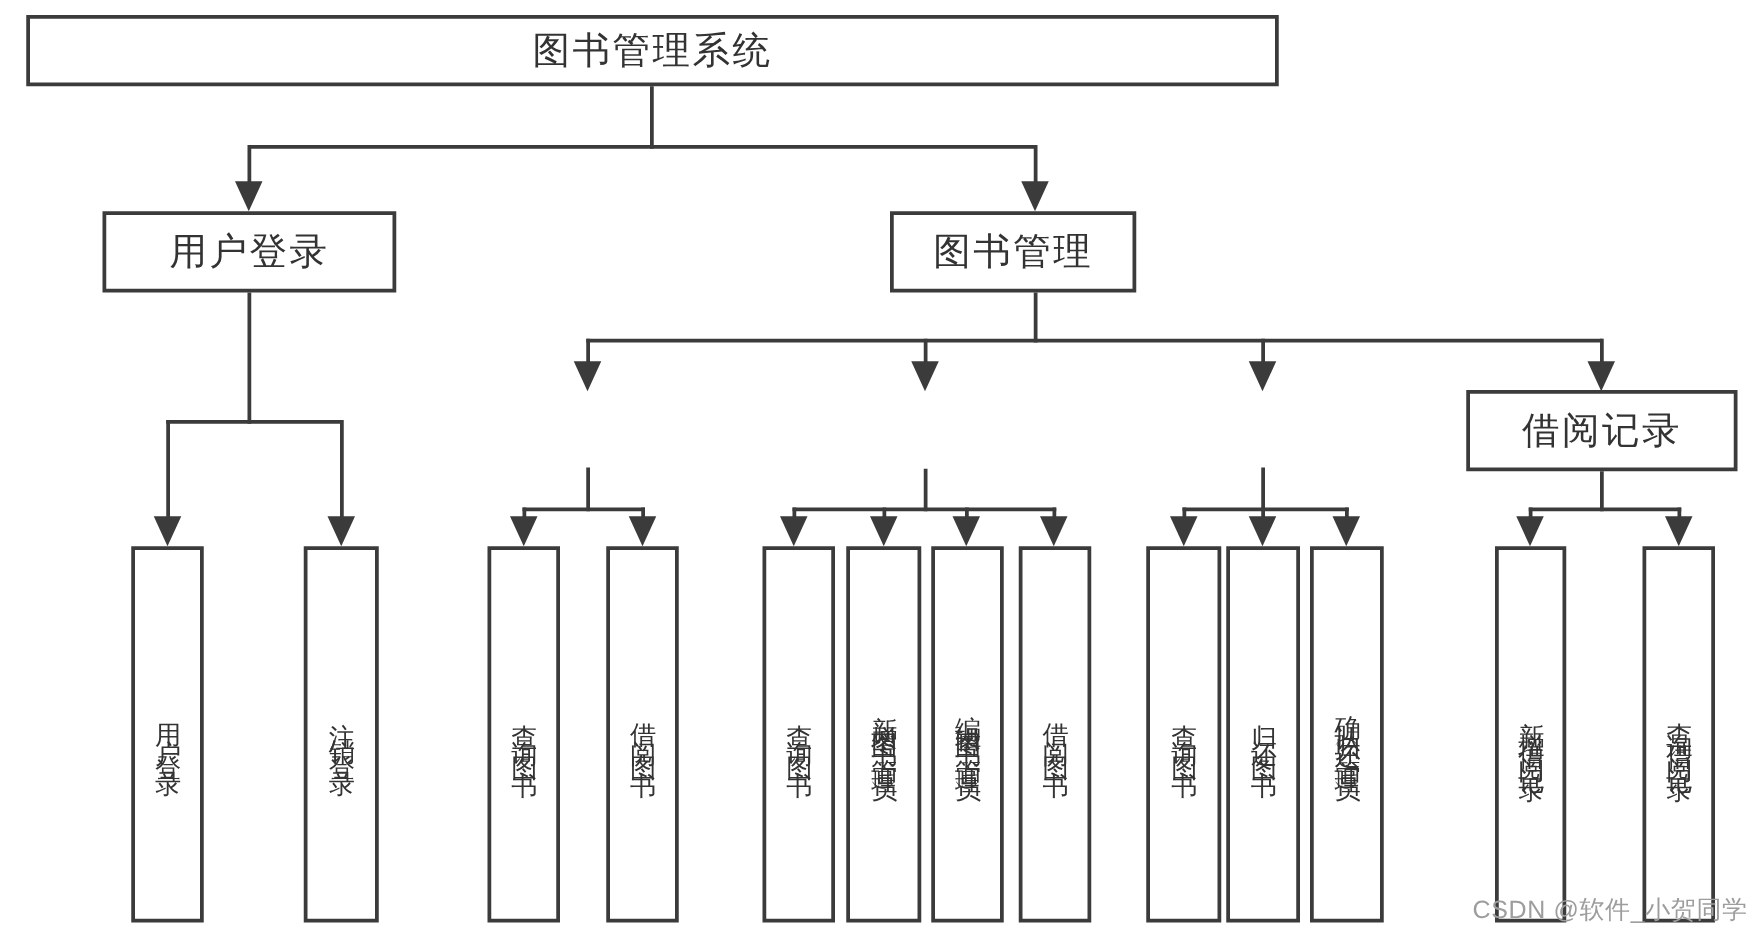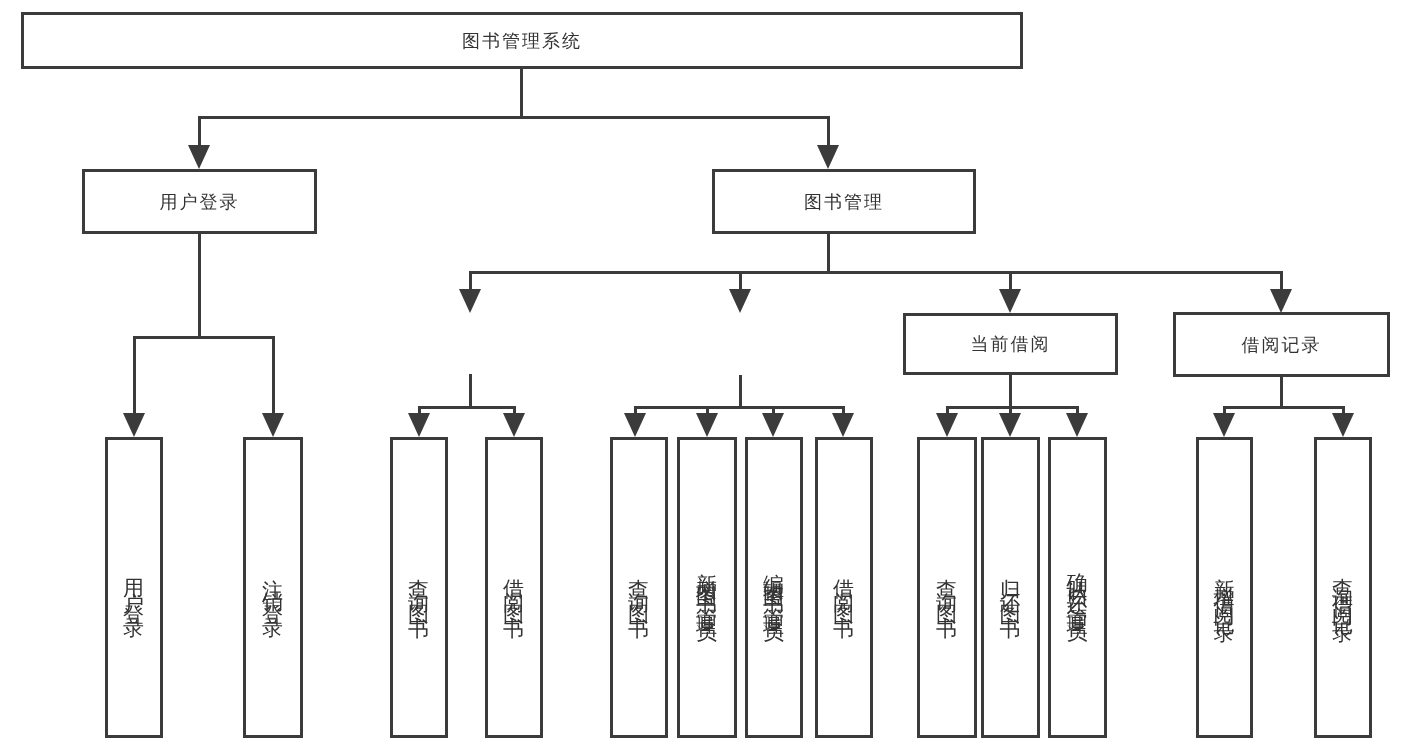--- a/index.html
+++ b/index.html
@@ -18,21 +18,21 @@
   }
   
   .box{
     position:absolute;
     box-sizing:border-box;
     border:3px solid var(--line);
     background:#fff;
     display:flex;align-items:center;justify-content:center;
   }
   .hlabel{
-    font-size:18px;color:var(--text);letter-spacing:2px;white-space:nowrap;
+    font-size:30px;color:var(--text);letter-spacing:2px;white-space:nowrap;
   }
   .vbox{top:437px;height:301px;}
   .vlabel{
     writing-mode:vertical-rl;
     text-orientation:mixed;
     font-size:21px;color:var(--text);
     letter-spacing:13px;
     line-height:1;
     white-space:nowrap;
   }
@@ -122,27 +122,24 @@
   <div class="ln v" style="left:1342px;top:406px;height:10px"></div>
   <div class="ah" style="left:1332px;top:413px"></div>
 
   <div class="box" style="left:21px;top:12px;width:1002px;height:57px">
     <span class="hlabel">图书管理系统</span>
   </div>
 
   <div class="box" style="left:82px;top:169px;width:235px;height:65px">
     <span class="hlabel">用户登录</span>
   </div>
-  <div class="box" style="left:712px;top:169px;width:264px;height:65px">
+  <div class="box" style="left:712px;top:169px;width:197px;height:65px">
     <span class="hlabel">图书管理</span>
   </div>
 
-  <div class="box" style="left:903px;top:313px;width:215px;height:62px">
-    <span class="hlabel">当前借阅</span>
-  </div>
   <div class="box" style="left:1173px;top:312px;width:217px;height:65px">
     <span class="hlabel">借阅记录</span>
   </div>
 
   <div class="box vbox" style="left:105px;width:58px">
     <span class="vlabel">用户登录</span>
   </div>
   <div class="box vbox" style="left:243px;width:60px">
     <span class="vlabel">注销登录</span>
   </div>
@@ -177,14 +174,15 @@
     <span class="vlabel">确认归还（管理员）</span>
   </div>
 
   <div class="box vbox len6" style="left:1196px;width:57px">
     <span class="vlabel">新增借阅记录</span>
   </div>
   <div class="box vbox len6" style="left:1314px;width:58px">
     <span class="vlabel">查询借阅记录</span>
   </div>
 
+  <div class="watermark">CSDN @软件_小贺同学</div>
 
 </div>
 
 </body></html>

